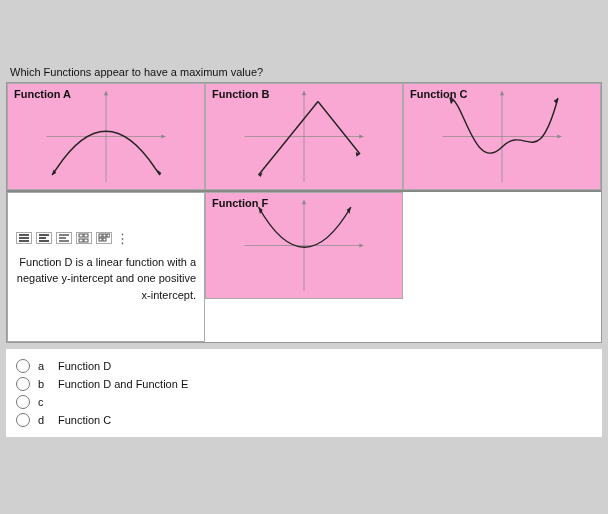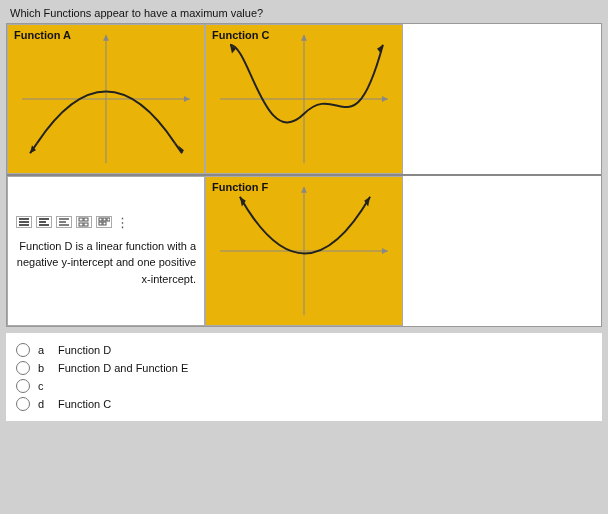--- a/index.html
+++ b/index.html
@@ -4,44 +4,45 @@
   <style>
     * { box-sizing: border-box; margin: 0; padding: 0; }
     body {
       background: #d0d0d0;
       font-family: Arial, sans-serif;
       font-size: 12px;
       width: 608px;
       min-height: 514px;
     }
     .question-text {
-      padding: 7px 10px 4px 10px;
-      font-size: 11px;
-      color: #111;
+      padding: 22px 10px 4px 10px;
+      font-size: 11px;
+      color: #111;
+      margin-top: 44px;
     }
     .main-container {
       background: #fff;
       margin: 0 6px;
       border: 1px solid #999;
     }
     .grid-top {
       display: grid;
       grid-template-columns: 1fr 1fr 1fr;
       border-bottom: 2px solid #888;
     }
     .grid-bottom {
       display: grid;
       grid-template-columns: 1fr 1fr 1fr;
     }
     .graph-cell {
       border: 1px solid #aaa;
       position: relative;
-      height: 150px;
+      height: 107px;
       overflow: hidden;
-      background: #eab308;
+      background: #f9a8d4;
     }
     .graph-cell .cell-label {
       position: absolute;
       top: 4px;
       left: 6px;
       font-size: 11px;
       font-weight: bold;
       color: #111;
       z-index: 2;
     }
@@ -126,20 +127,36 @@
 
         <line x1="25" y1="120" x2="18" y2="130" stroke="#222" stroke-width="2"></line>
 
         <line x1="165" y1="120" x2="172" y2="130" stroke="#222" stroke-width="2"></line>
 
         <polygon points="18,130 20,122 24,127" fill="#222"></polygon>
         <polygon points="172,130 168,122 174,127" fill="#222"></polygon>
       </svg>
     </div>
 
+    <div class="graph-cell">
+      <span class="cell-label">Function B</span>
+      <svg viewBox="0 0 190 150" xmlns="http://www.w3.org/2000/svg">
+        <line x1="10" y1="75" x2="180" y2="75" stroke="#888" stroke-width="1"></line>
+        <line x1="95" y1="10" x2="95" y2="140" stroke="#888" stroke-width="1"></line>
+        <polygon points="180,75 174,72 174,78" fill="#888"></polygon>
+        <polygon points="95,10 92,16 98,16" fill="#888"></polygon>
+
+        <line x1="30" y1="130" x2="115" y2="25" stroke="#222" stroke-width="2"></line>
+        <line x1="115" y1="25" x2="175" y2="100" stroke="#222" stroke-width="2"></line>
+
+        <polygon points="30,130 36,126 33,133" fill="#222"></polygon>
+
+        <polygon points="175,100 169,97 170,104" fill="#222"></polygon>
+      </svg>
+    </div>
 
     <div class="graph-cell">
       <span class="cell-label">Function C</span>
       <svg viewBox="0 0 190 150" xmlns="http://www.w3.org/2000/svg">
         <line x1="10" y1="75" x2="180" y2="75" stroke="#888" stroke-width="1"></line>
         <line x1="95" y1="10" x2="95" y2="140" stroke="#888" stroke-width="1"></line>
         <polygon points="180,75 174,72 174,78" fill="#888"></polygon>
         <polygon points="95,10 92,16 98,16" fill="#888"></polygon>
 
         <path d="M 20,20 C 40,20 55,130 95,90 C 130,55 145,130 175,20" fill="none" stroke="#222" stroke-width="2"></path>

